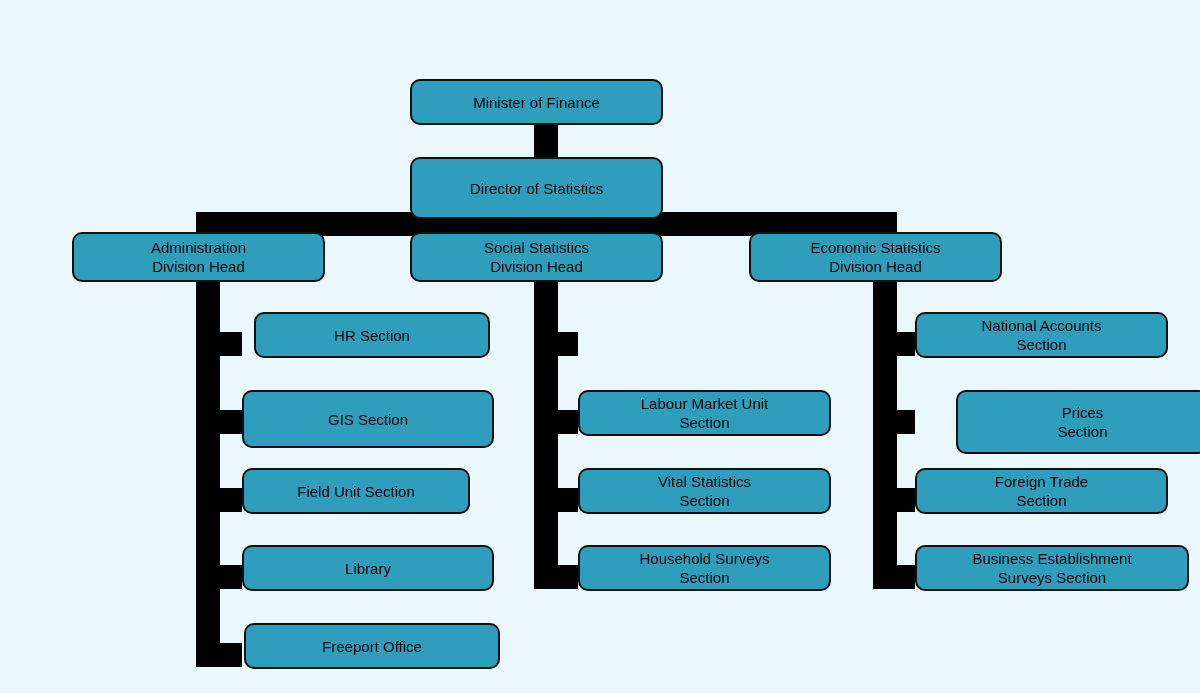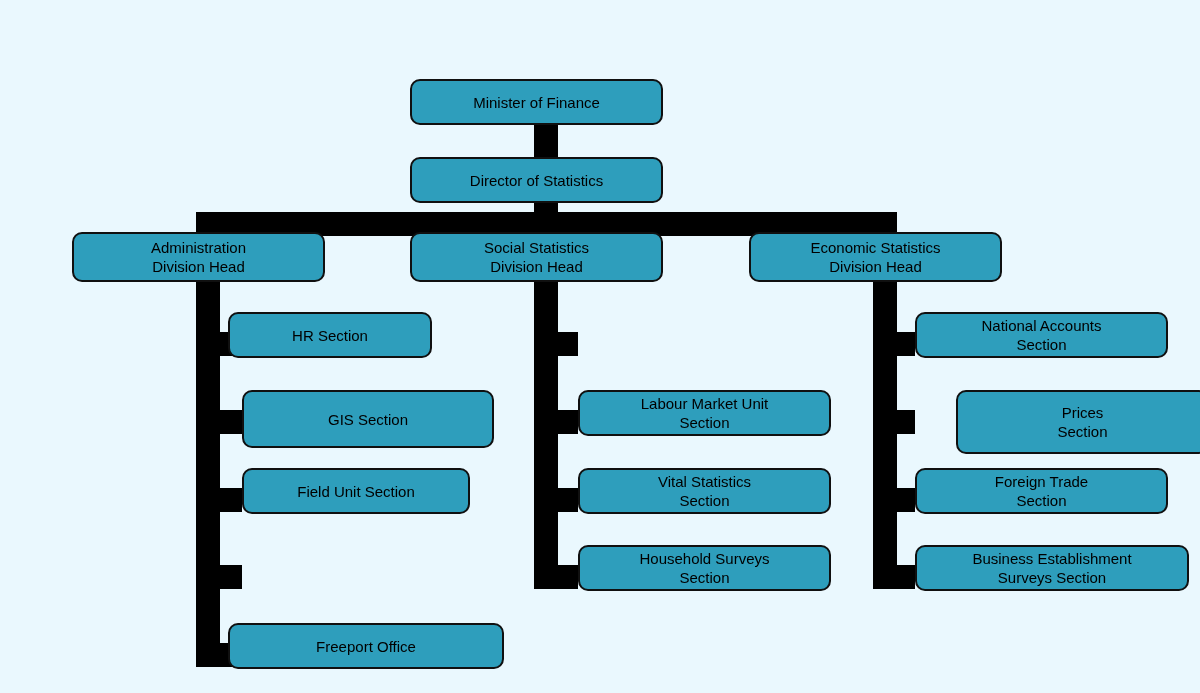--- a/index.html
+++ b/index.html
@@ -65,33 +65,34 @@
   <div class="line" style="left:510px; top:386px; width:44px; height:5px"></div>
   <div class="line" style="left:510px; top:464px; width:44px; height:5px"></div>
   <div class="line" style="left:510px; top:541px; width:44px; height:5px"></div>
 
   <div class="line" style="left:849px; top:308px; width:42px; height:5px"></div>
   <div class="line" style="left:849px; top:386px; width:42px; height:5px"></div>
   <div class="line" style="left:849px; top:464px; width:42px; height:5px"></div>
   <div class="line" style="left:849px; top:541px; width:42px; height:5px"></div>
 
   <div class="node" style="left:386px; top:55px;  width:253px; height:46px">Minister of Finance</div>
-  <div class="node" style="left:386px; top:133px; width:253px; height:46px">Director of Statistics</div>
+  <div class="node" style="left:386px; top:133px; width:253px; height:62px">Director of Statistics</div>
 
   <div class="node" style="left:48px;  top:208px; width:253px; height:50px">Administration
 Division Head</div>
   <div class="node" style="left:386px; top:208px; width:253px; height:50px">Social Statistics
 Division Head</div>
   <div class="node" style="left:725px; top:208px; width:253px; height:50px">Economic Statistics
 Division Head</div>
 
-  <div class="node" style="left:204px; top:288px; width:204px; height:46px">HR Section</div>
+  <div class="node" style="left:230px; top:288px; width:236px; height:46px">HR Section</div>
   <div class="node" style="left:218px; top:366px; width:252px; height:58px">GIS Section</div>
   <div class="node" style="left:218px; top:444px; width:228px; height:46px">Field Unit Section</div>
-  <div class="node" style="left:204px; top:599px; width:276px; height:46px">Freeport Office</div>
+  <div class="node" style="left:218px; top:521px; width:252px; height:46px">Library</div>
+  <div class="node" style="left:220px; top:599px; width:256px; height:46px">Freeport Office</div>
 
   <div class="node" style="left:554px; top:366px; width:253px; height:46px">Labour Market Unit
 Section</div>
   <div class="node" style="left:554px; top:444px; width:253px; height:46px">Vital Statistics
 Section</div>
   <div class="node" style="left:554px; top:521px; width:253px; height:46px">Household Surveys
 Section</div>
 
   <div class="node" style="left:891px; top:288px; width:253px; height:46px">National Accounts
 Section</div>

